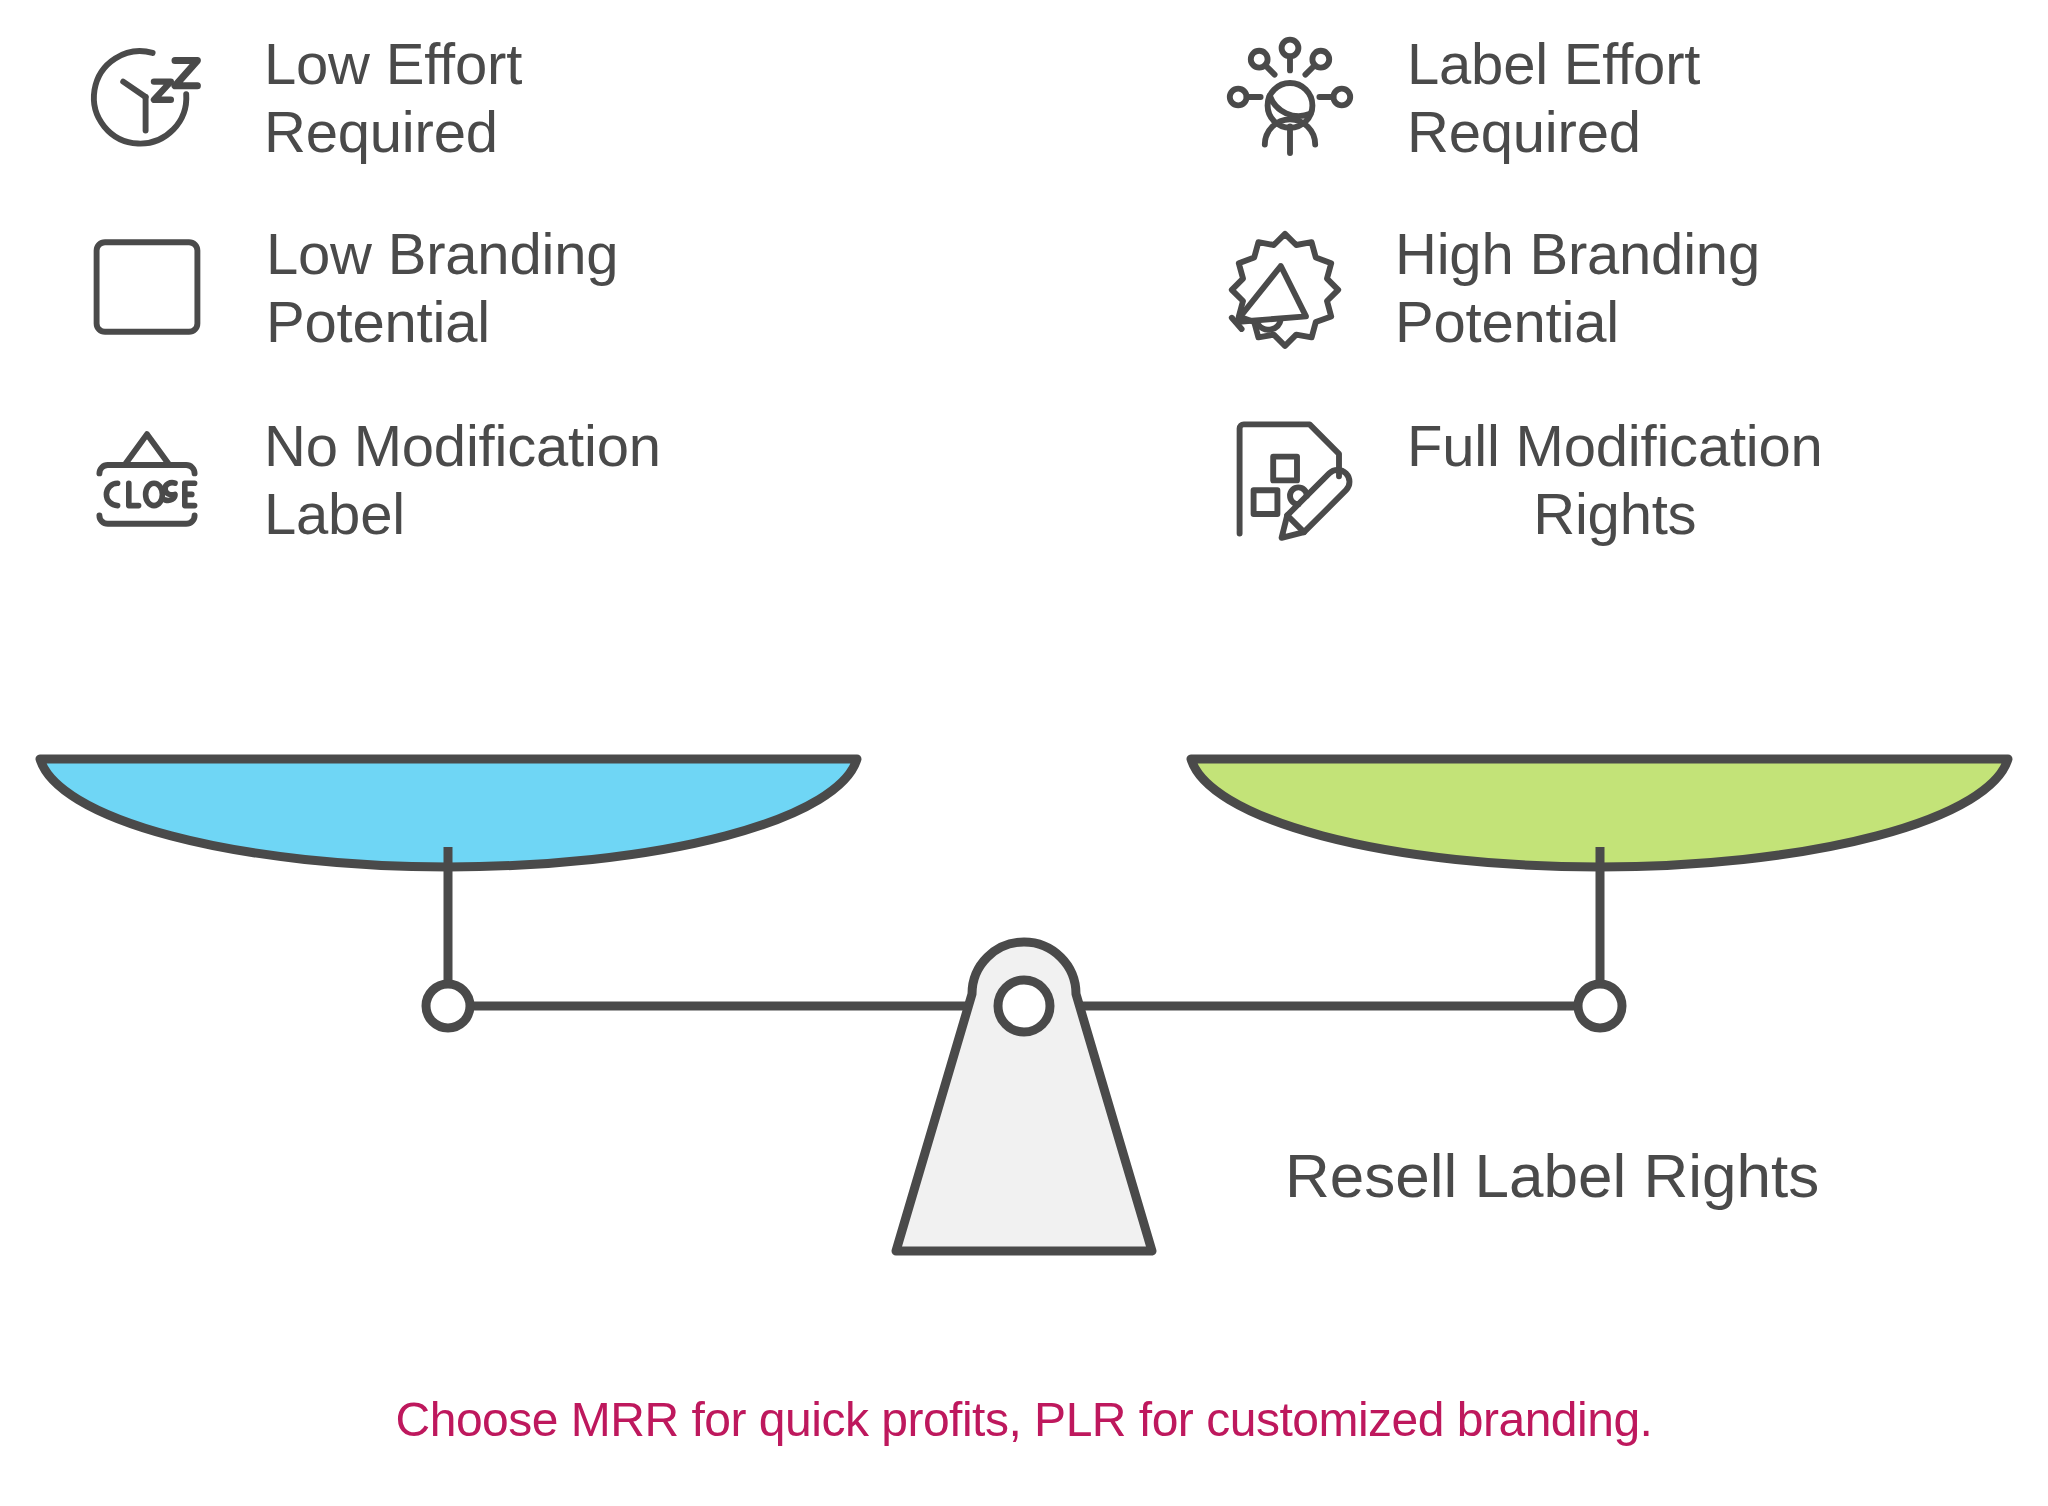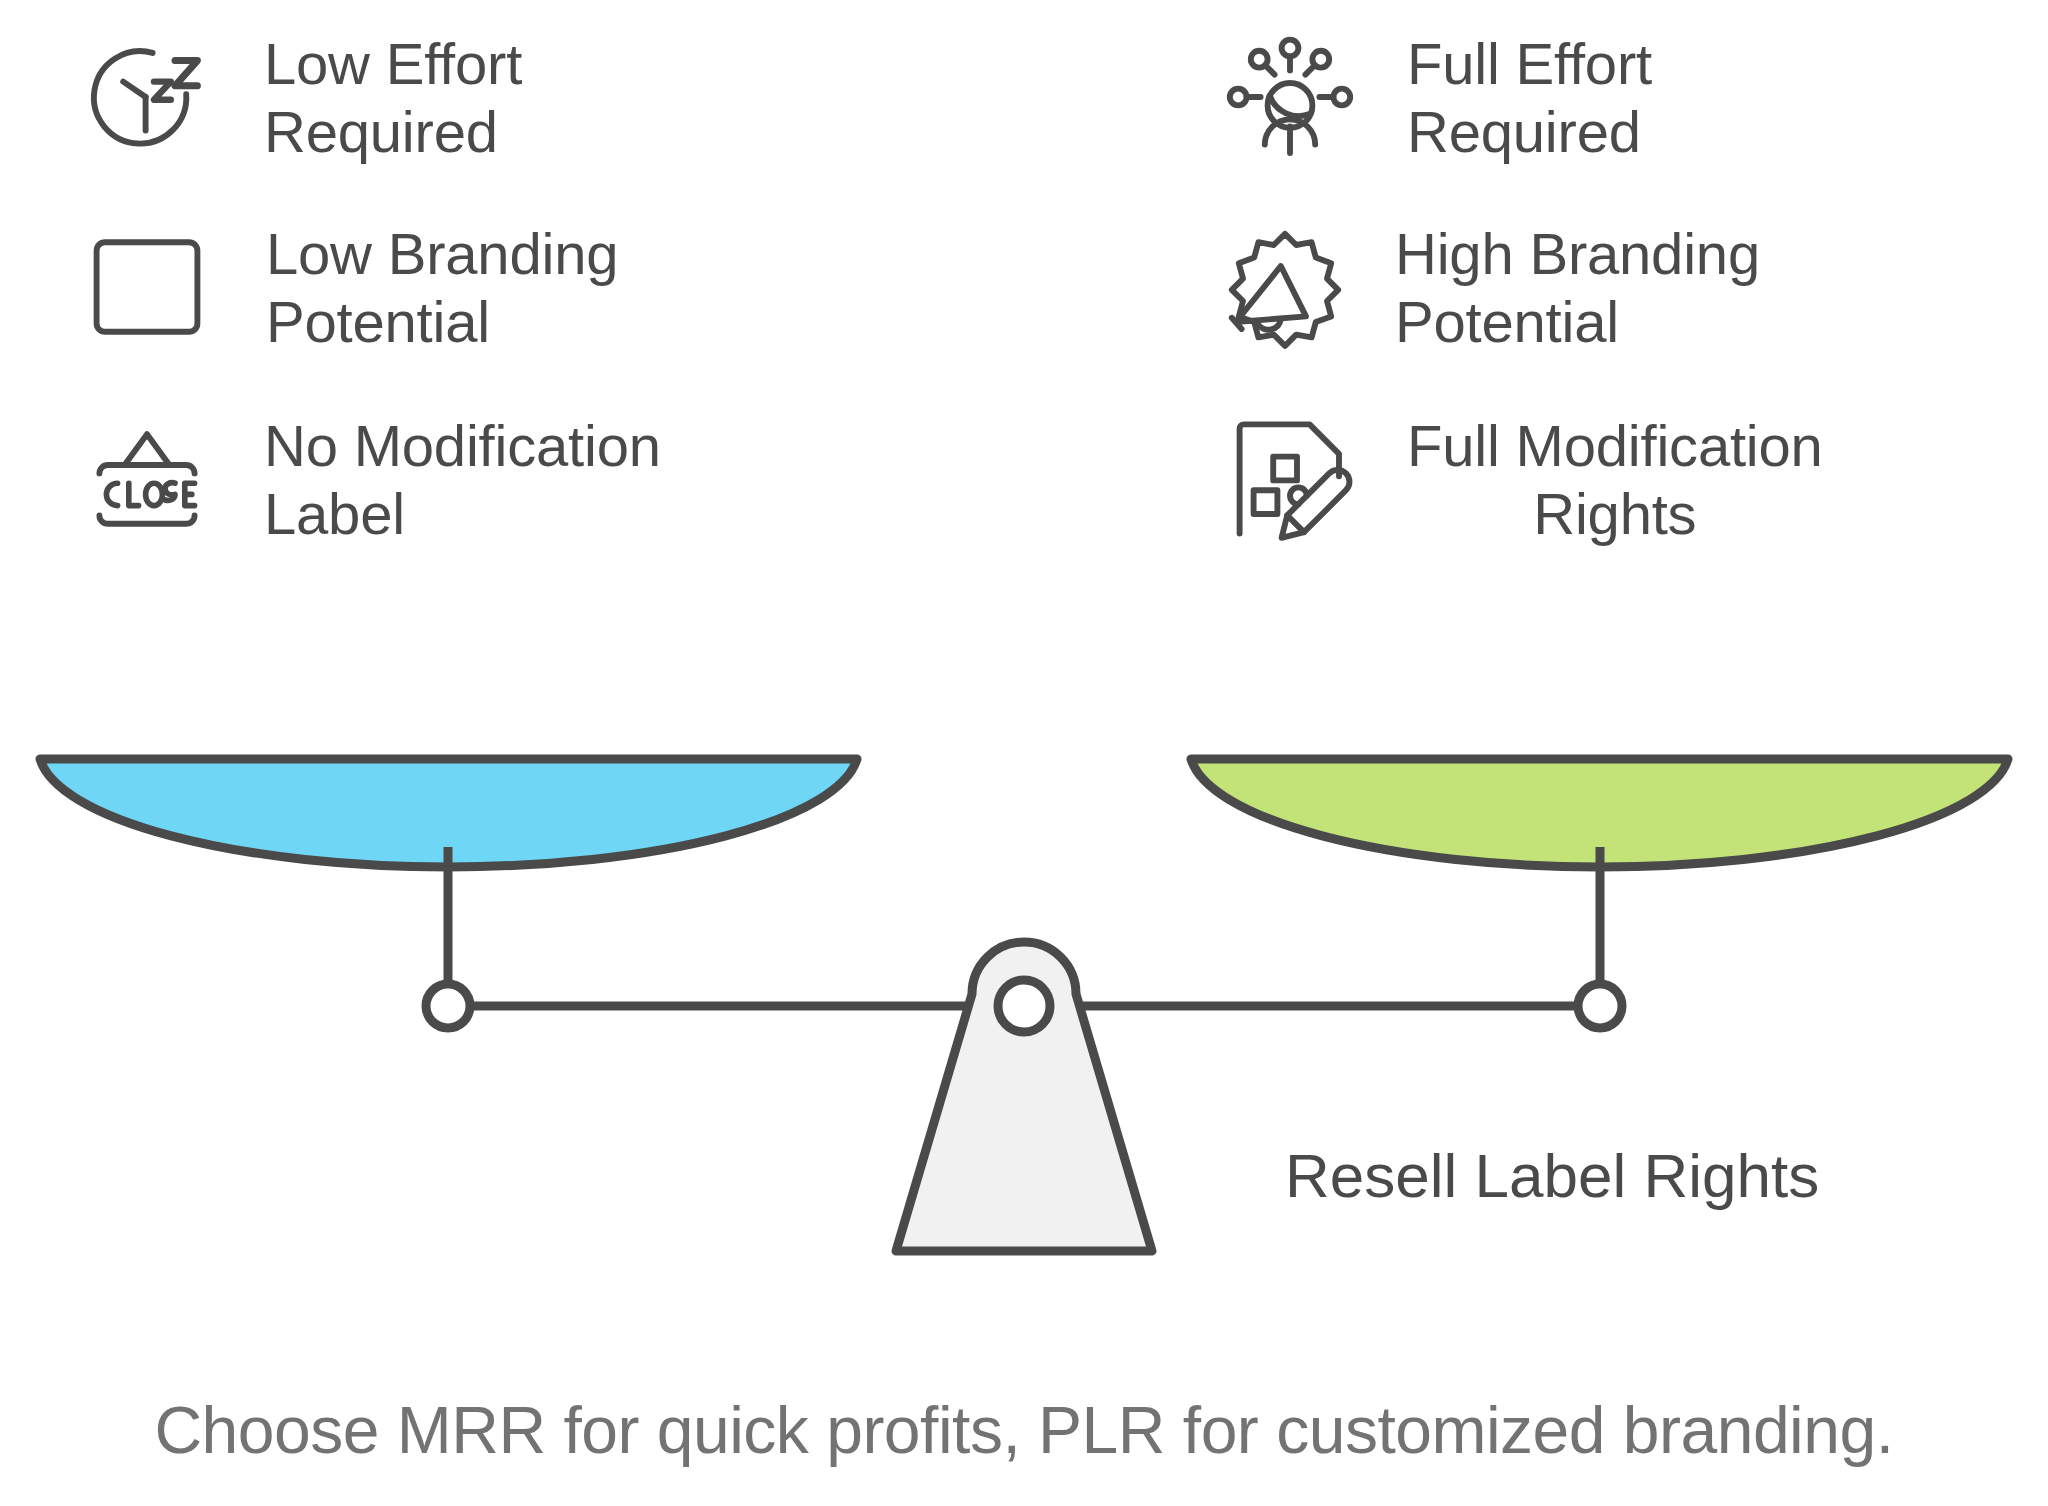--- a/index.html
+++ b/index.html
@@ -83,22 +83,22 @@
 
   
   #bottom-caption {
     position: absolute;
     left: 0;
     top: 1392px;
     width: 2048px;
     text-align: center;
     font-family: "Liberation Sans Narrow", "Liberation Sans", sans-serif;
     font-stretch: condensed;
-    font-size: 66px;
-    color: #737373;
+    font-size: 48px;
+    color: #be185d;
     letter-spacing: -0.5px;
     white-space: nowrap;
   }
 </style>
 </head>
 <body>
 
 <div id="stage">
 
   <div class="feature" id="row-l1">
@@ -158,21 +158,21 @@
         <circle cx="28" cy="23" r="6"></circle>
           <path d="M32.3 27.3 L39 34"></path>
         <circle cx="72" cy="23" r="6"></circle>
           <path d="M67.7 27.3 L61 34"></path>
         <circle cx="13" cy="50" r="6"></circle>
           <path d="M19 50 L29 50"></path>
         <circle cx="87" cy="50" r="6"></circle>
           <path d="M81 50 L71 50"></path>
       </svg>
     </div>
-    <div class="label">Full Effort
+    <div class="label">Label Effort
 Required</div>
   </div>
 
   <div class="feature" id="row-r2">
     <div class="icon-box">
       <svg viewBox="0 0 100 100" fill="none" stroke="#4a4a4a" stroke-width="4.2" stroke-linecap="round" stroke-linejoin="round">
 
         <path d="M55 12 L63 20 L74 18 L77 29 L88 33 L85 44 L93 52 L85 60 L88 71 L77 75 L74 86 L63 84 L55 92 L47 84 L36 86 L33 75 L22 71 L25 60 L17 52 L25 44 L22 33 L33 29 L36 18 L47 20 Z"></path>
 
         <path d="M52 35 L20 75 L70 71 Z"></path>

